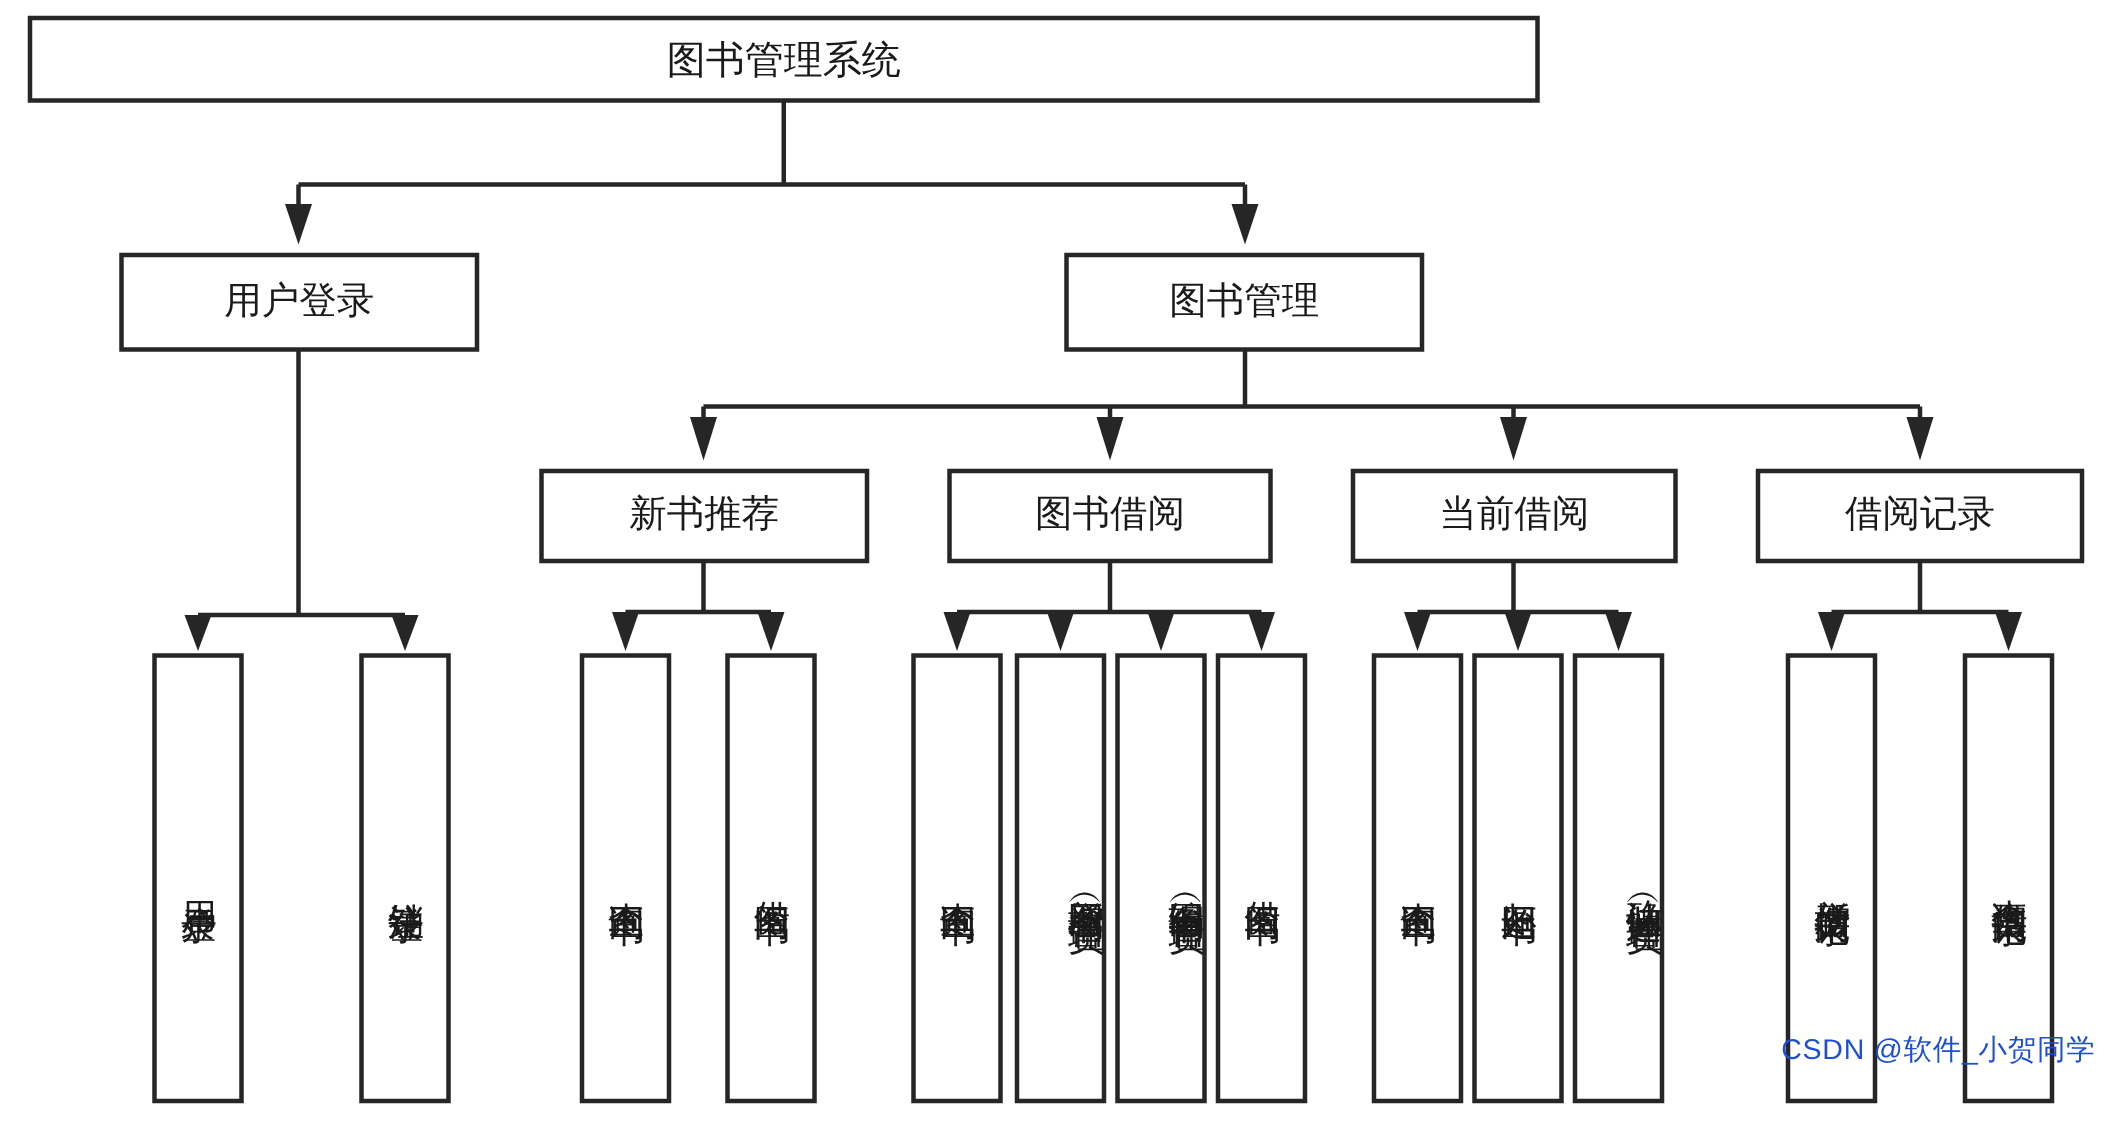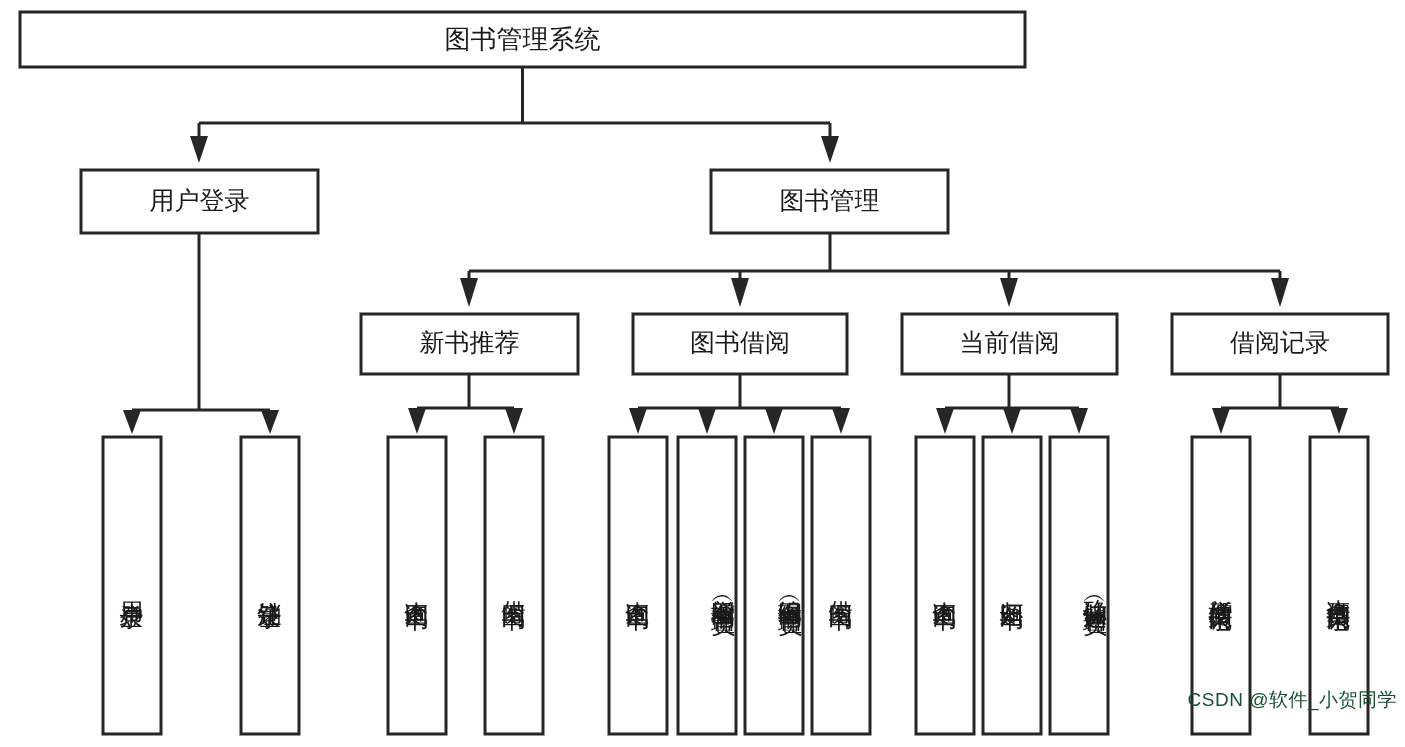--- a/index.html
+++ b/index.html
@@ -73,21 +73,21 @@
     text-align: center;
     pointer-events: none;
     user-select: none;
   }
   .watermark {
     position: absolute;
     right: 8px;
     bottom: 6px;
     font-family: "Liberation Sans", "DejaVu Sans", sans-serif;
     font-size: 19px;
-    color: #14532d;
+    color: #1d4ed8;
     letter-spacing: 0.5px;
     white-space: nowrap;
     user-select: none;
   }
 </style>
 </head>
 <body>
 
 <div id="diagram-root">
 

